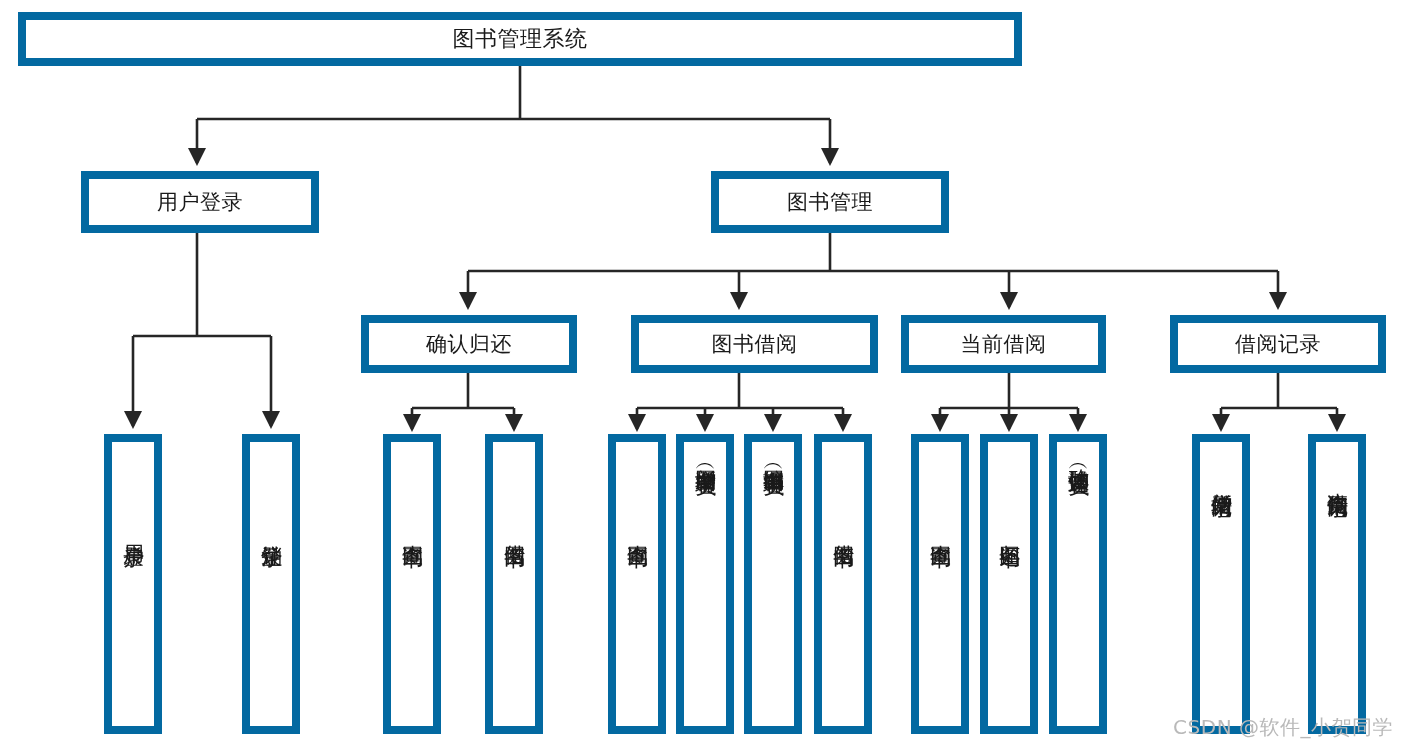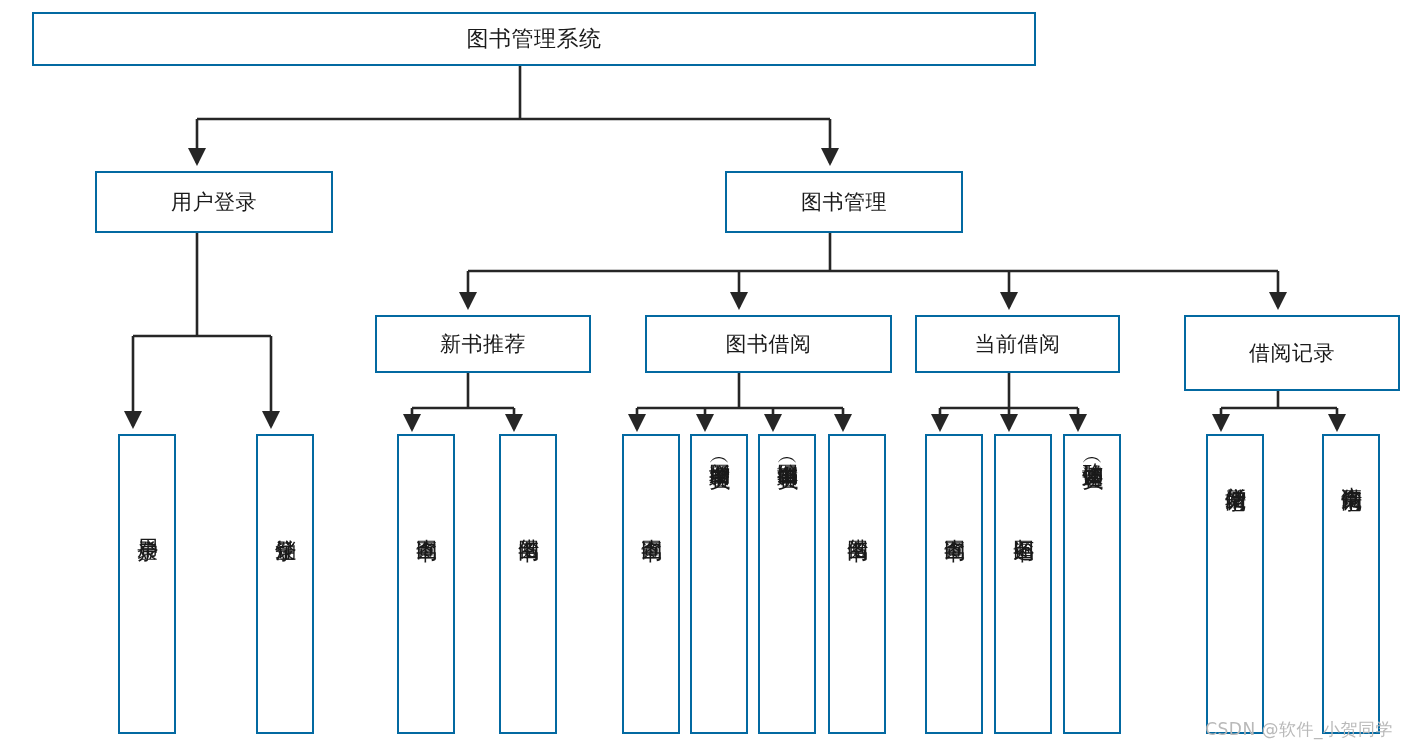--- a/index.html
+++ b/index.html
@@ -24,26 +24,25 @@
     left: 0;
     top: 0;
     width: 1405px;
     height: 747px;
     pointer-events: none;
   }
   .node {
     position: absolute;
     box-sizing: border-box;
     background: #ffffff;
-    border: 2px solid #0369a1;
+    border: 8px solid #0369a1;
     display: flex;
     align-items: center;
     justify-content: center;
     text-align: center;
-    margin-left: 14px;
   }
   .node .label {
     font-size: 21px;
     line-height: 1.18;
     letter-spacing: 0.5px;
     color: #1a1a1a;
     white-space: nowrap;
   }
   .node.leaf {
     align-items: flex-start;
@@ -64,21 +63,21 @@
   .node.leaf.tall .label {
     margin-top: 4px;
   }
   .node.root .label {
     font-size: 22px;
   }
   #watermark {
     position: absolute;
     right: 12px;
     bottom: 6px;
-    font-size: 17px;
+    font-size: 20px;
     color: #b9b9b9;
     letter-spacing: 0.5px;
     white-space: nowrap;
   }
 </style>
 </head>
 <body>
 
 <div id="canvas">
 
@@ -137,29 +136,29 @@
   </div>
 
   <div class="node" style="left:81px; top:171px; width:238px; height:62px;">
     <span class="label">用户登录</span>
   </div>
   <div class="node" style="left:711px; top:171px; width:238px; height:62px;">
     <span class="label">图书管理</span>
   </div>
 
   <div class="node" style="left:361px; top:315px; width:216px; height:58px;">
-    <span class="label">新书推荐</span>
+    <span class="label">确认归还</span>
   </div>
   <div class="node" style="left:631px; top:315px; width:247px; height:58px;">
     <span class="label">图书借阅</span>
   </div>
   <div class="node" style="left:901px; top:315px; width:205px; height:58px;">
     <span class="label">当前借阅</span>
   </div>
-  <div class="node" style="left:1170px; top:315px; width:216px; height:76px;">
+  <div class="node" style="left:1170px; top:315px; width:216px; height:58px;">
     <span class="label">借阅记录</span>
   </div>
 
   <div class="node leaf mid" style="left:104px; top:434px; width:58px; height:300px;">
     <span class="label">用户登录</span>
   </div>
   <div class="node leaf mid" style="left:242px; top:434px; width:58px; height:300px;">
     <span class="label">注销登录</span>
   </div>
 

